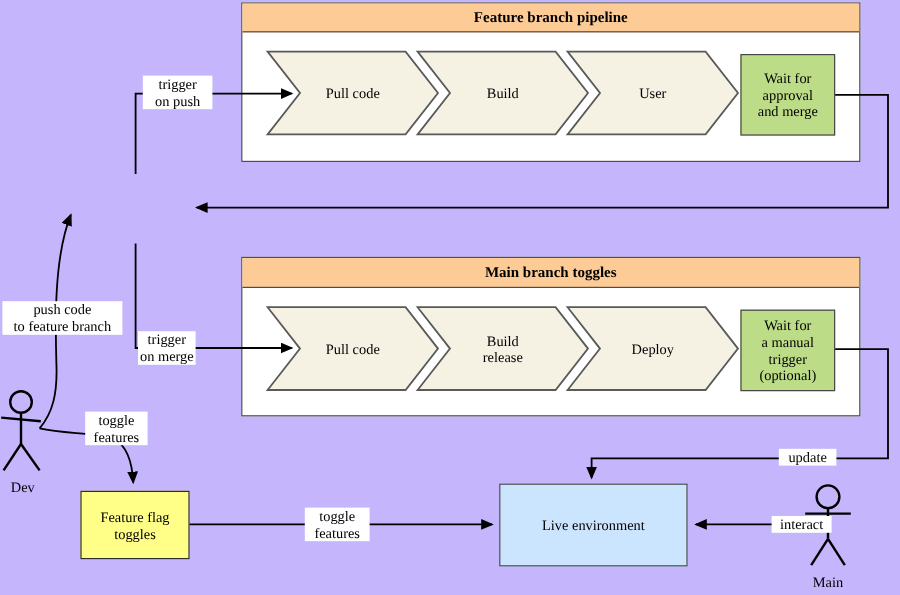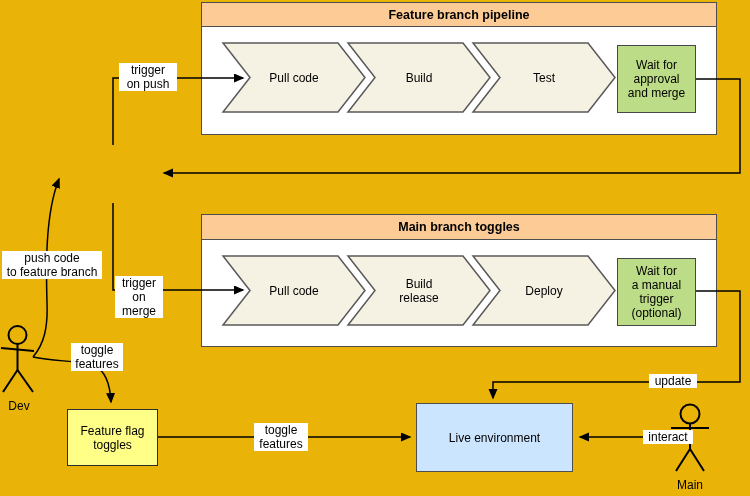--- a/index.html
+++ b/index.html
@@ -1,17 +1,17 @@
 <!DOCTYPE html>
 <html><head>
 <meta charset="utf-8">
 <style>
   html,body{margin:0;padding:0;background:#fff;}
-  .canvas{position:relative;width:750px;height:496px;background:#eab308;overflow:hidden;
-          font-family:Liberation Sans, sans-serif;color:#000;}
+  .canvas{position:relative;width:750px;height:496px;background:#c4b5fd;overflow:hidden;
+          font-family:Liberation Serif, serif;color:#000;}
   .abs{position:absolute;box-sizing:border-box;}
   .flexc{display:flex;align-items:center;justify-content:center;text-align:center;}
   .pre{white-space:pre-line;}
   .txt12{font-size:12px;line-height:14px;}
 
   
   .pipe{border:1.5px solid #4d4d4d;background:#fff;}
   #feature-container{left:201px;top:2px;width:516px;height:133px;}
   #main-container{left:201px;top:214px;width:516px;height:133px;}
   .pipe-header{position:absolute;left:0;top:0;right:0;background:#fccb96;
@@ -103,21 +103,21 @@
       <circle cx="690" cy="414" r="9.5"></circle>
       <path d="M690,423.5 V449"></path>
       <path d="M671,428 H709"></path>
       <path d="M690,449 L676,471"></path>
       <path d="M690,449 L704,471"></path>
     </g>
   </svg>
 
   <div class="abs flexc pre txt12 steplbl" style="left:246px;top:43px;">Pull code</div>
   <div class="abs flexc pre txt12 steplbl" style="left:371px;top:43px;">Build</div>
-  <div class="abs flexc pre txt12 steplbl" style="left:496px;top:43px;">Test</div>
+  <div class="abs flexc pre txt12 steplbl" style="left:496px;top:43px;">User</div>
   <div class="abs flexc pre txt12 steplbl" style="left:246px;top:256px;">Pull code</div>
   <div class="abs flexc pre txt12 steplbl" style="left:371px;top:256px;">Build
 release</div>
   <div class="abs flexc pre txt12 steplbl" style="left:496px;top:256px;">Deploy</div>
 
   <div class="abs lbl pre txt12" style="left:119px;top:63px;width:58px;">trigger
 on push</div>
   <div class="abs lbl pre txt12" style="left:115px;top:276px;width:48px;">trigger
 on merge</div>
   <div class="abs lbl pre txt12" style="left:2px;top:251px;width:100px;">push code

